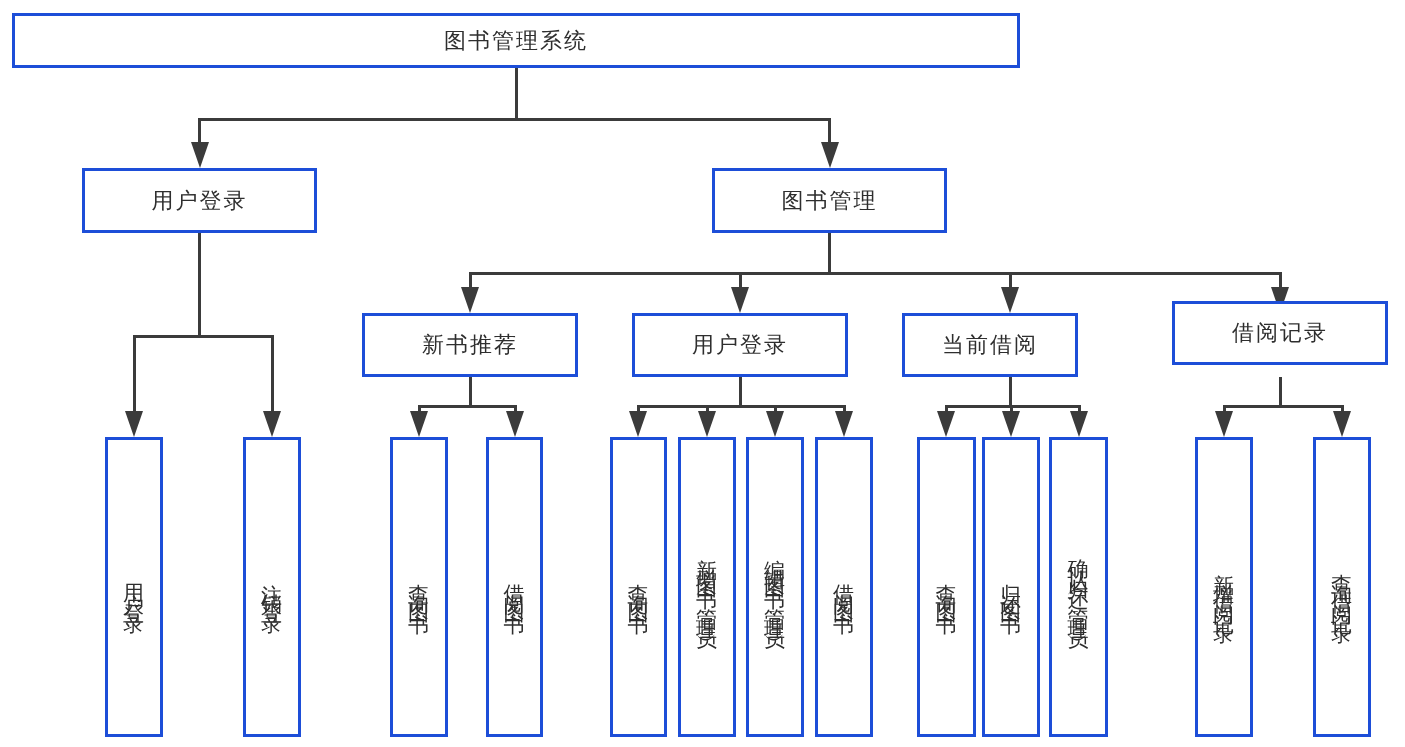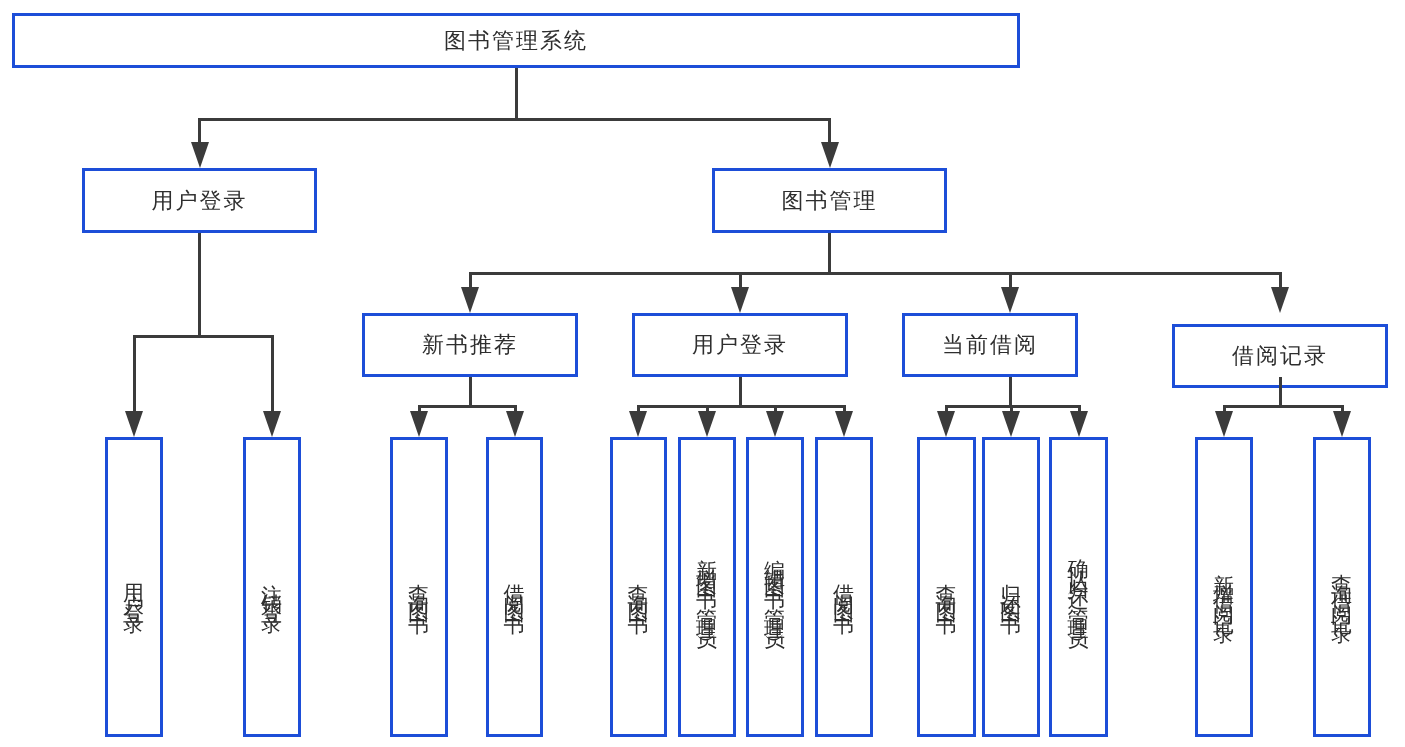--- a/index.html
+++ b/index.html
@@ -62,21 +62,21 @@
   <div class="vl" style="left:738.5px;top:272px;height:18px"></div>
   <div class="ah" style="left:740px;top:287px"></div>
   <div class="vl" style="left:1008.5px;top:272px;height:18px"></div>
   <div class="ah" style="left:1010px;top:287px"></div>
   <div class="vl" style="left:1278.5px;top:272px;height:18px"></div>
   <div class="ah" style="left:1280px;top:287px"></div>
 
   <div class="box" style="left:362px;top:313px;width:216px;height:64px">新书推荐</div>
   <div class="box" style="left:632px;top:313px;width:216px;height:64px">用户登录</div>
   <div class="box" style="left:902px;top:313px;width:176px;height:64px">当前借阅</div>
-  <div class="box" style="left:1172px;top:324px;width:216px;height:64px">借阅记录</div>
+  <div class="box" style="left:1172px;top:301px;width:216px;height:64px">借阅记录</div>
 
   <div class="vl" style="left:468.5px;top:377px;height:28px"></div>
   <div class="hl" style="left:417.5px;top:405px;width:99px"></div>
   <div class="vl" style="left:417.5px;top:405px;height:10px"></div>
   <div class="ah" style="left:419px;top:411px"></div>
   <div class="vl" style="left:513.5px;top:405px;height:10px"></div>
   <div class="ah" style="left:515px;top:411px"></div>
 
   <div class="vl" style="left:738.5px;top:377px;height:28px"></div>
   <div class="hl" style="left:636.5px;top:405px;width:209px"></div>

